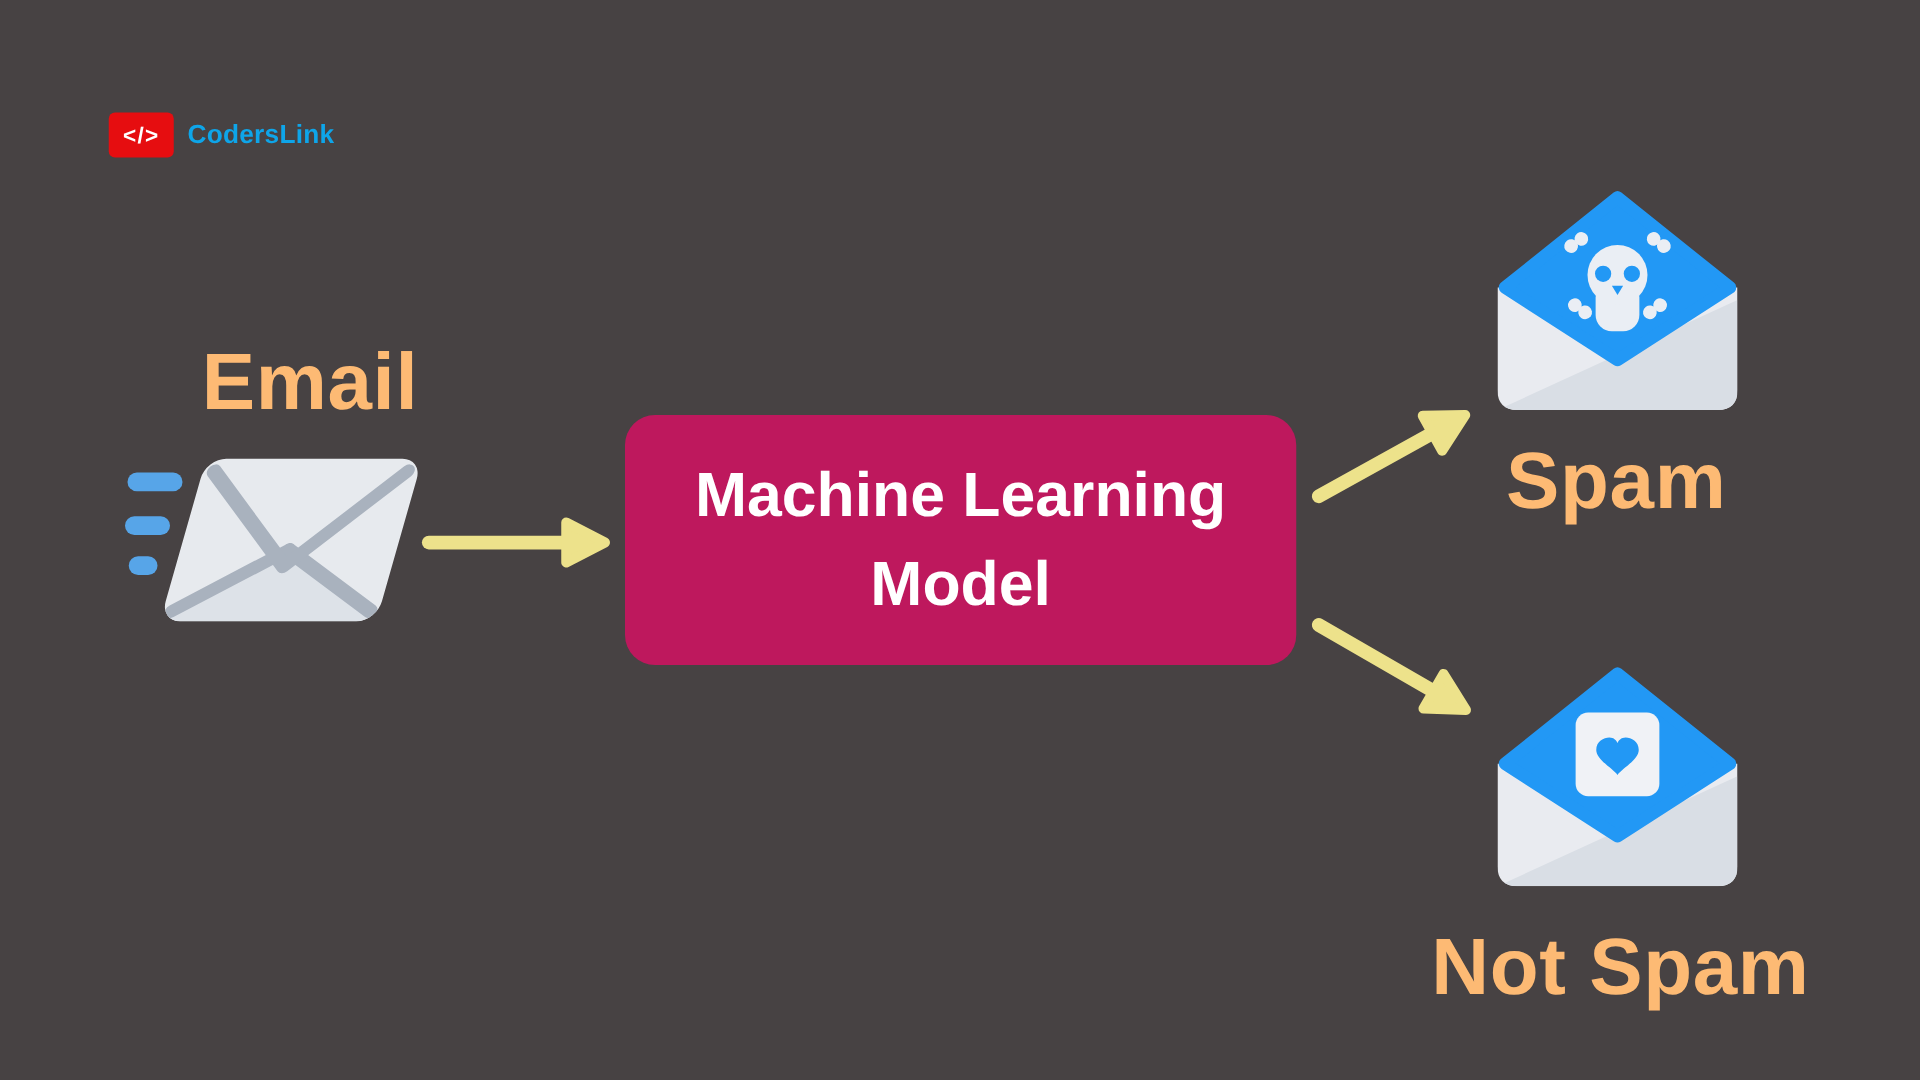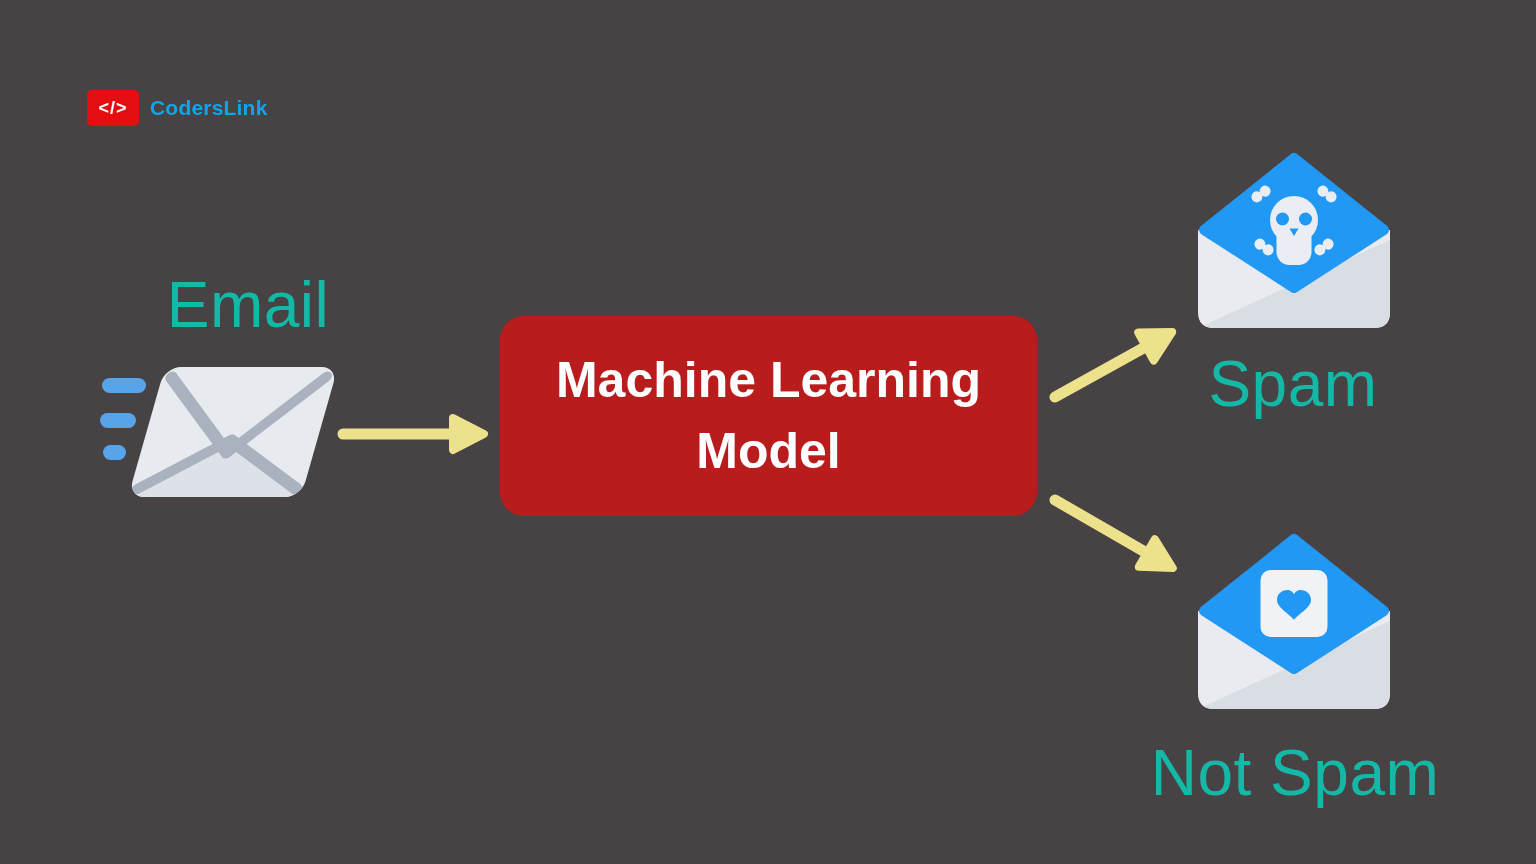--- a/index.html
+++ b/index.html
@@ -30,31 +30,31 @@
     position: relative;
   }
   .logo-mark::before {
     content: ""; position: absolute; top: -5px; left: 8px;
     width: 26px; height: 10px; background: #C90B10; border-radius: 3px; z-index: -1;
   }
   .logo-text { color: #0ea5e9; font-size: 21px; font-weight: 700; letter-spacing: 0.2px; }
 
   
   .label {
-    position: absolute; color: #14b8a6; font-size: 64px; font-weight: 400;
+    position: absolute; color: #fdba74; font-size: 64px; font-weight: 700;
     text-align: center; white-space: nowrap; letter-spacing: 0.5px;
   }
   .email-label   { left: 98px;  top: 268px; width: 300px; }
   .spam-label    { left: 1143px; top: 347px; width: 300px; }
   .notspam-label { left: 1145px; top: 736px; width: 300px; }
 
   
   .model-box {
-    position: absolute; left: 500px; top: 316px; width: 537px; height: 200px;
-    background: #b91c1c; border-radius: 24px;
+    position: absolute; left: 500px; top: 332px; width: 537px; height: 200px;
+    background: #be185d; border-radius: 24px;
     display: flex; align-items: center; justify-content: center;
     padding: 0 28px;
   }
   .model-box span {
     color: #ffffff; font-size: 50px; font-weight: 700; line-height: 71px;
     text-align: center;
   }
 
   .icon { position: absolute; }
   .email-icon   { left: 95px;  top: 355px; }

